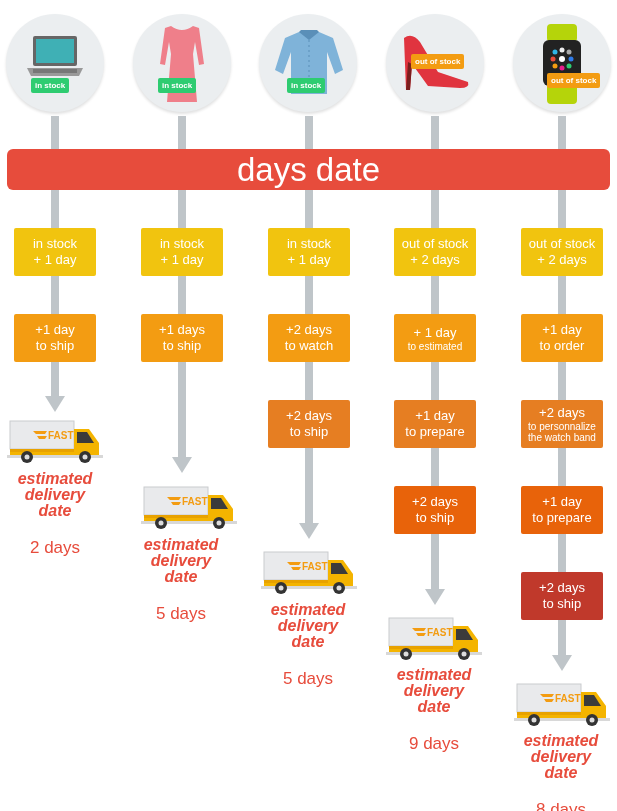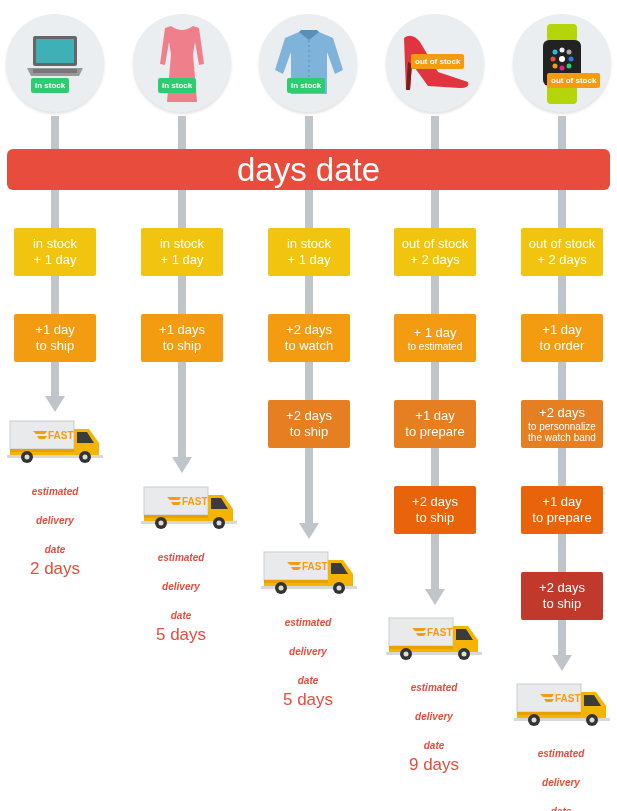--- a/index.html
+++ b/index.html
@@ -13,22 +13,22 @@
   .banner{position:absolute;left:7px;top:149px;width:603px;height:41px;background:#e74c3c;border-radius:6px;color:#fff;font-size:33px;text-align:center;line-height:41px;font-weight:300;}
   .box{position:absolute;width:82px;height:48px;border-radius:2px;color:#fff;display:flex;flex-direction:column;align-items:center;justify-content:center;text-align:center;line-height:16px;font-size:13px;}
   .box .small{font-size:10px;line-height:11px;}
   .c-y{background:#f1c40f;}
   .c-o1{background:#f39c12;}
   .c-o2{background:#e67e22;}
   .c-o3{background:#e8630a;}
   .c-r{background:#c0392b;}
   .truck{position:absolute;width:96px;height:48px;}
   .est{position:absolute;width:110px;text-align:center;color:#e74c3c;}
-  .est .lbl{font-style:italic;font-weight:bold;font-size:10px;line-height:16px;margin-top:13px;}
-  .est .days{font-size:17px;line-height:20px;margin-top:1px;}
+  .est .lbl{font-style:italic;font-weight:bold;font-size:16px;line-height:16px;}
+  .est .days{font-size:17px;line-height:20px;margin-top:19px;}
 </style>
 </head>
 <body>
 
 <svg width="0" height="0" style="position:absolute">
   <defs>
     <symbol id="truck-sym" viewBox="0 0 96 48">
       <rect x="3" y="4" width="64" height="28" fill="#e9eaec" stroke="#c9cbce" stroke-width="1"></rect>
       <path d="M67 12 L82 12 L92 26 L92 38 L67 38 Z" fill="#f4b400"></path>
       <path d="M70 15 L80 15 L87 26 L70 26 Z" fill="#3b3b3b"></path>

